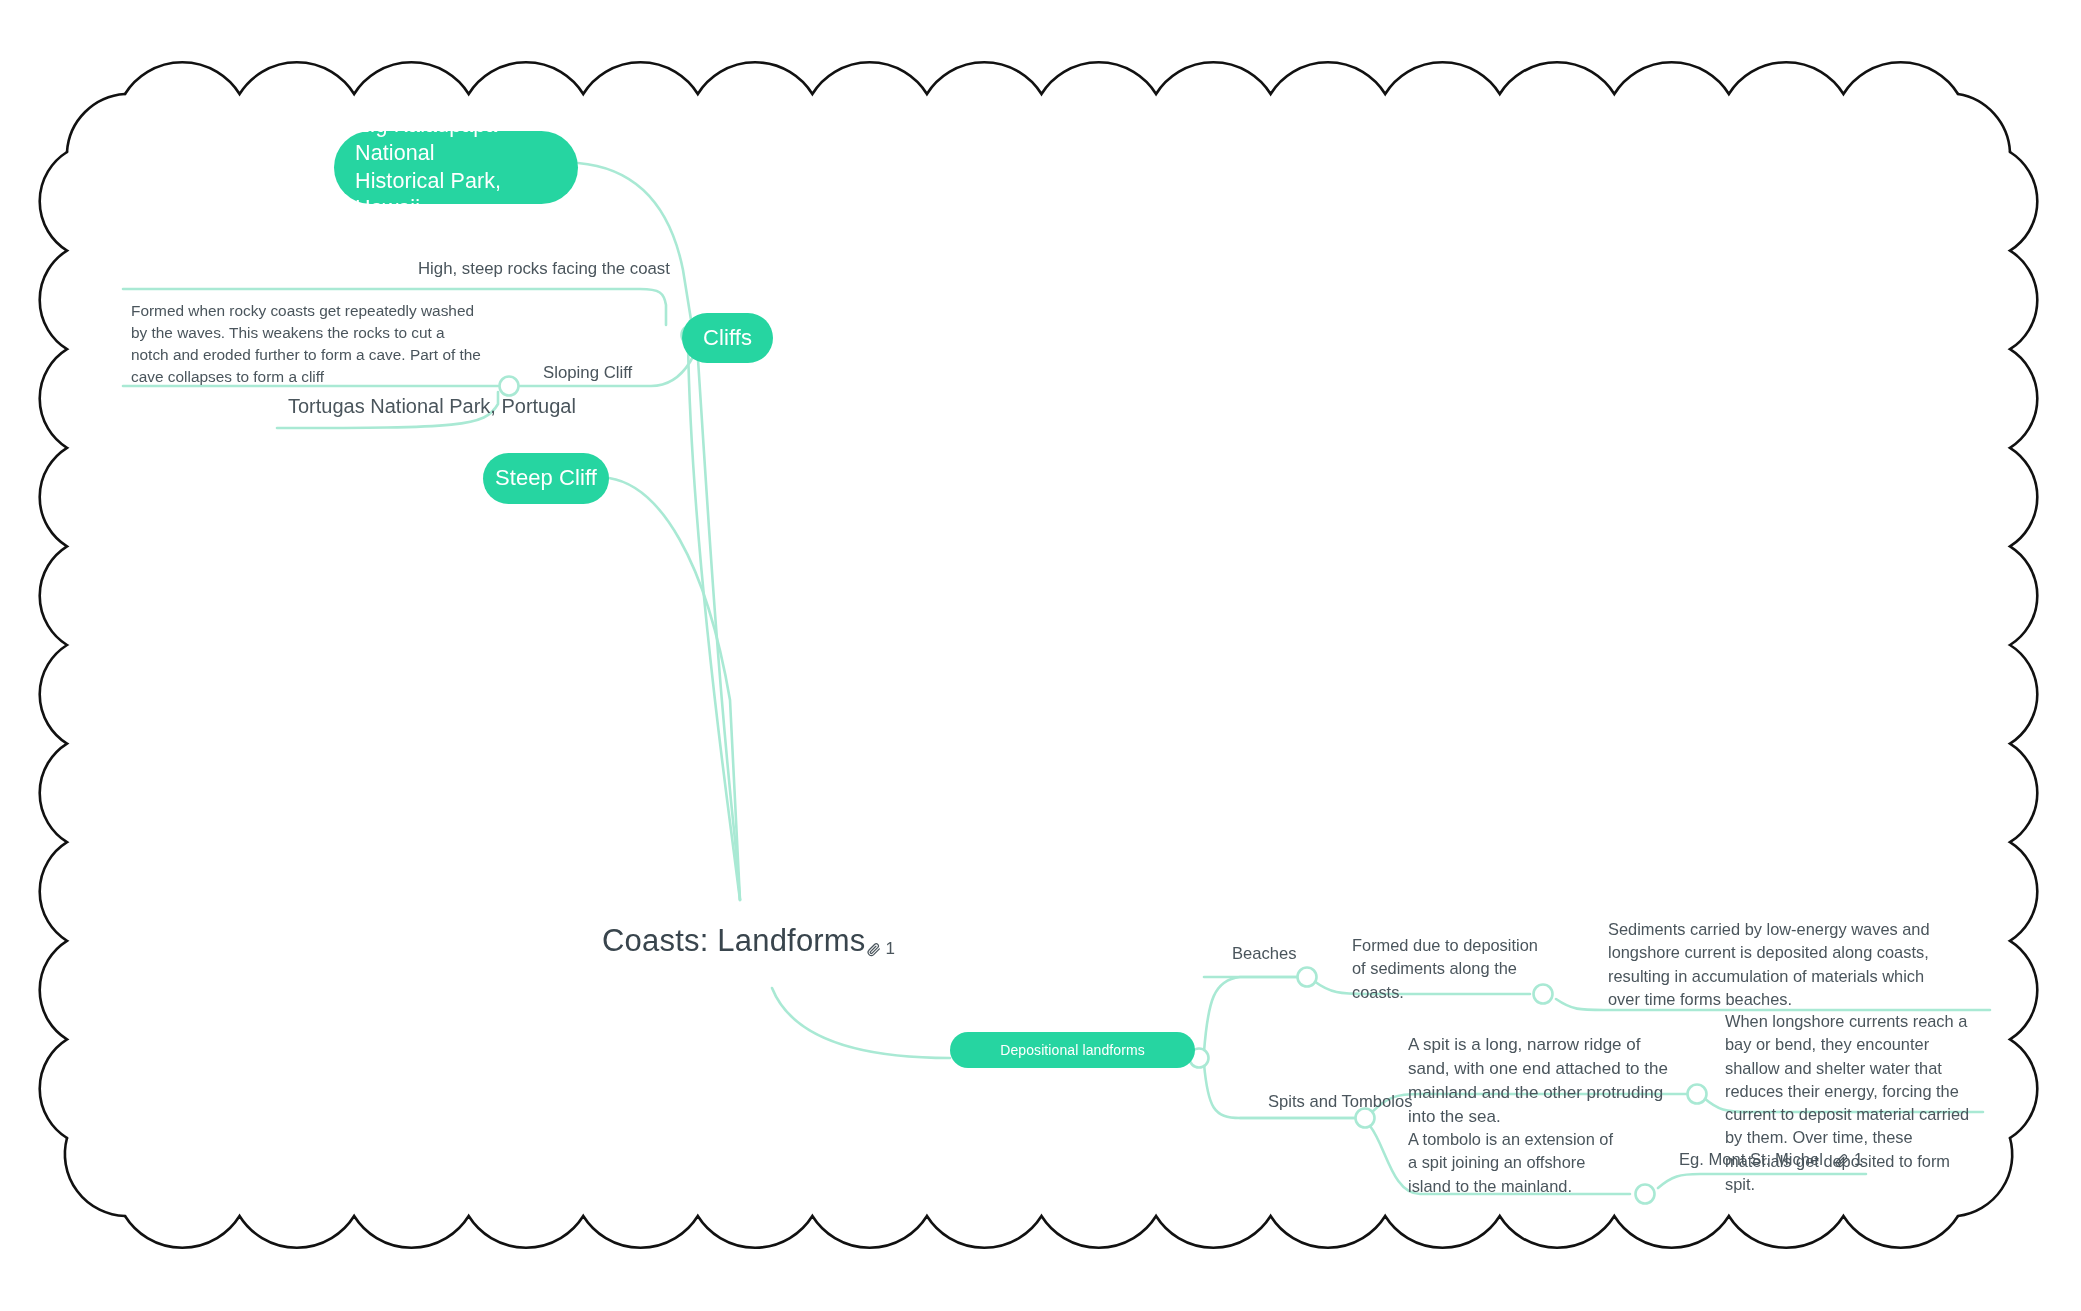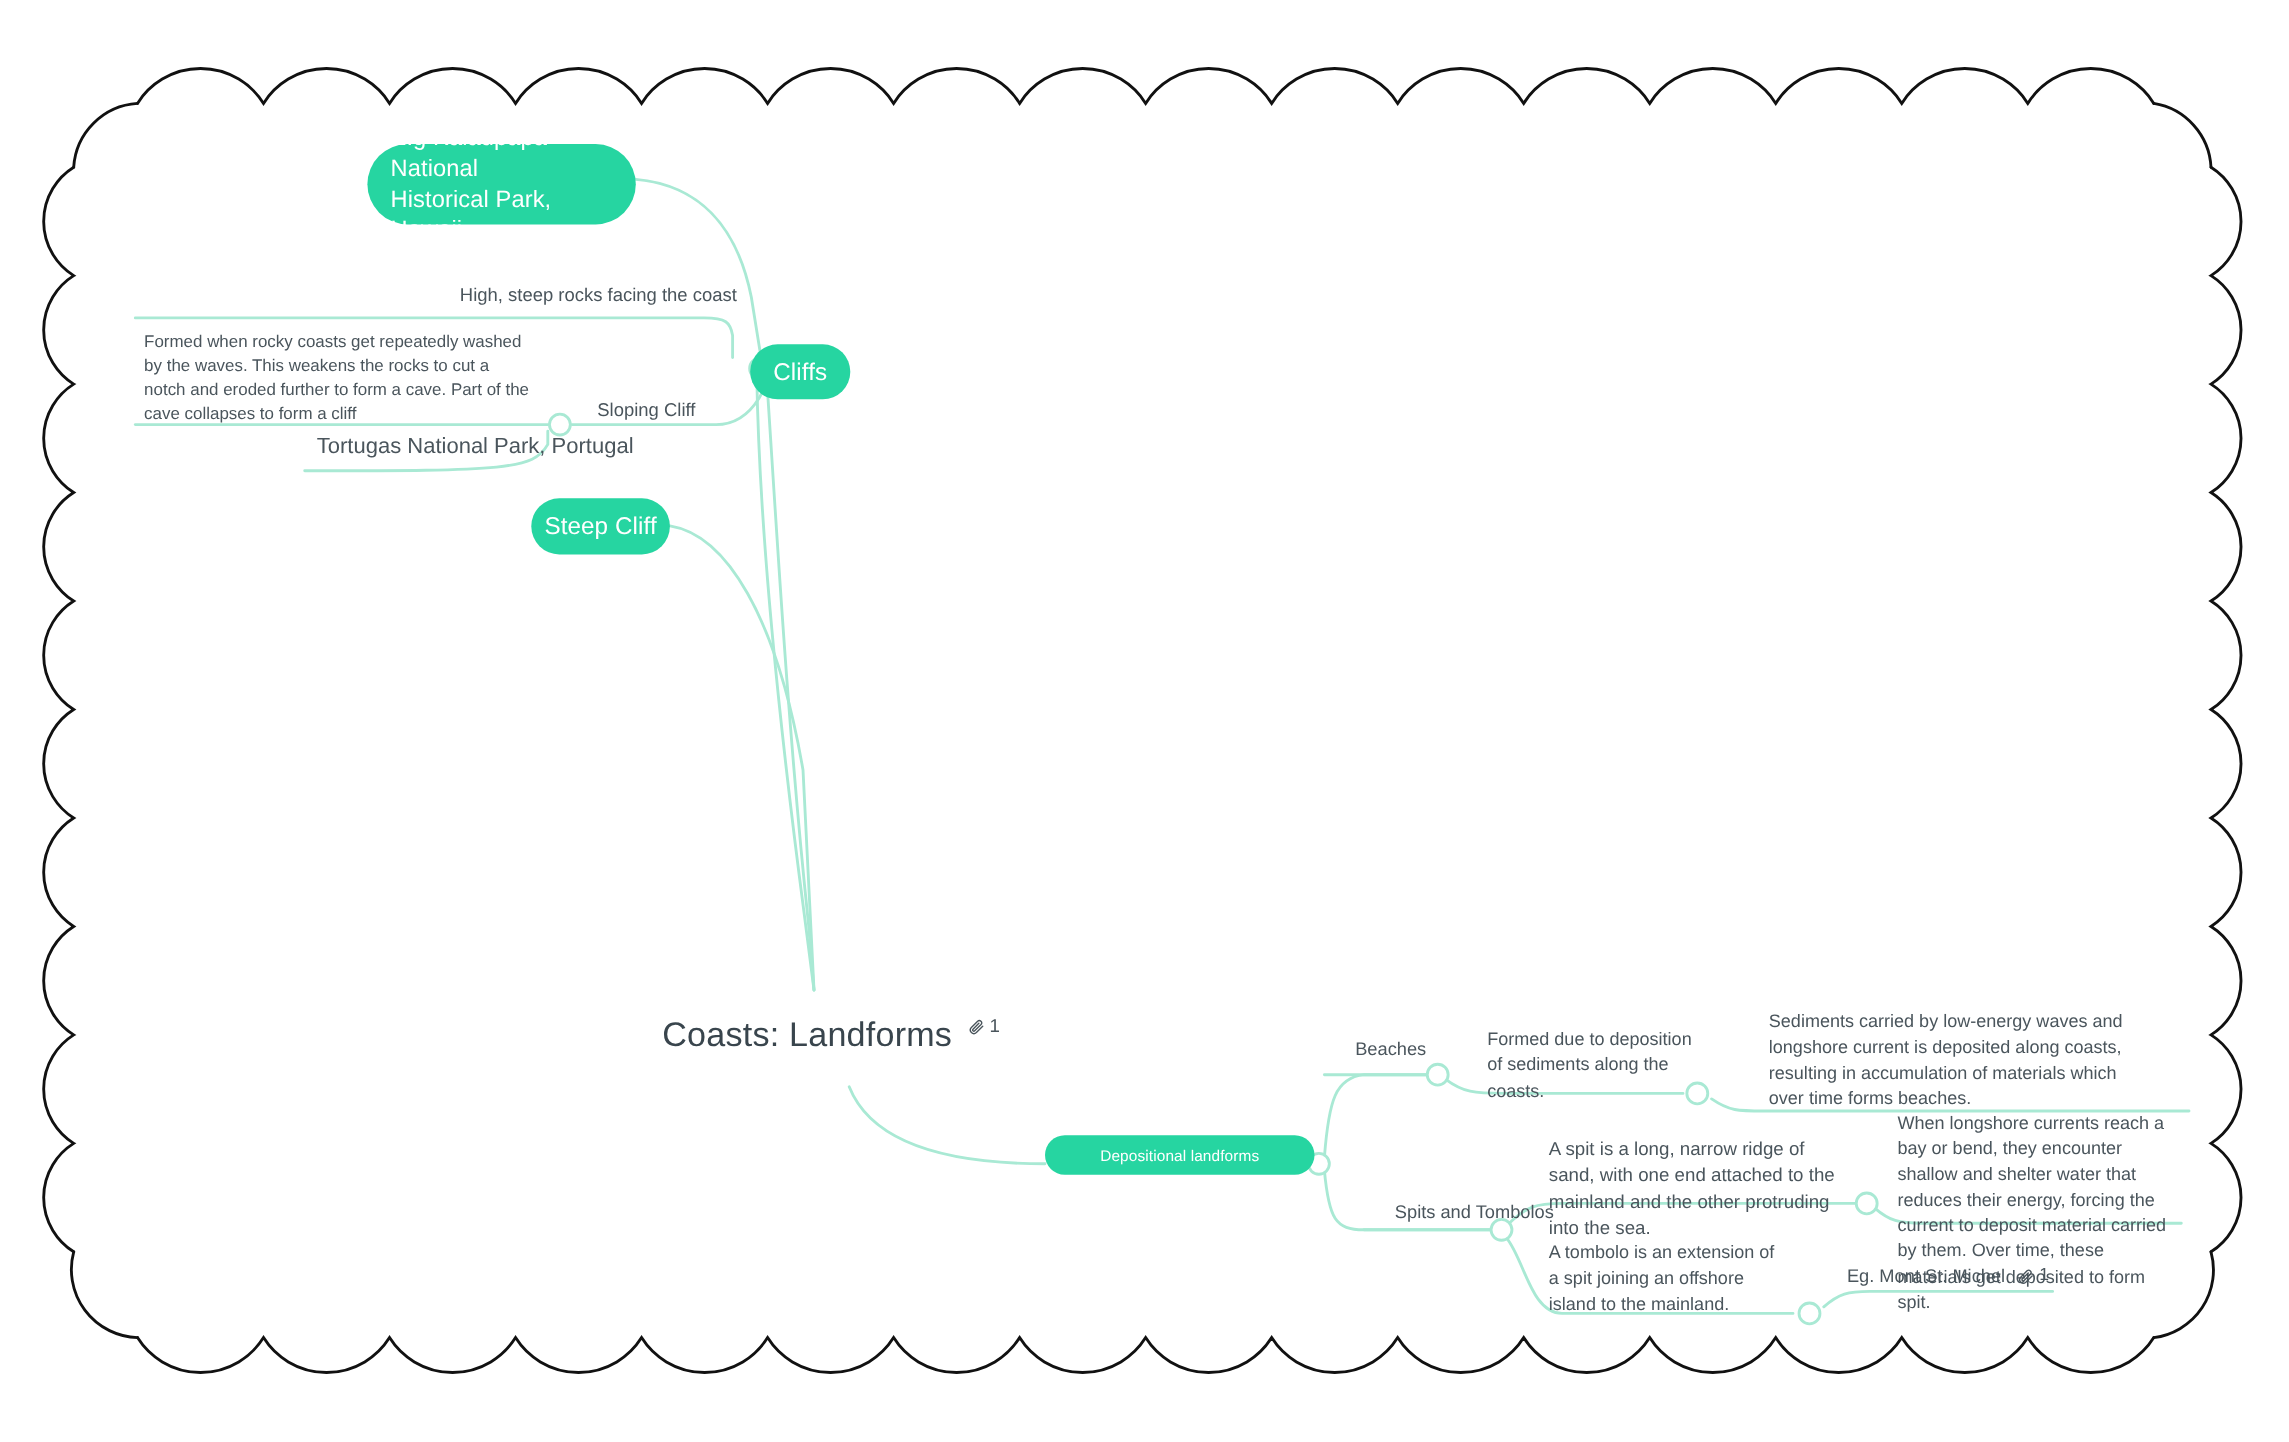--- a/index.html
+++ b/index.html
@@ -84,22 +84,22 @@
   #lbl-sloping      { left: 543px; top: 349px;  width: 200px; font-size: 16.8px; margin-top: 12px; }
   #lbl-tortugas     { left: 288px; top: 392px;  width: 290px; font-size: 20px; }
 
   #title-root {
     position: absolute;
     left: 602px; top: 923px;
     font-size: 31px;
     color: #39454d;
     letter-spacing: .2px;
     display: flex;
-    align-items: flex-start;
-    gap: 14px;
+    align-items: flex-end;
+    gap: 0;
     white-space: nowrap;
   }
   #title-root .clip-wrap {
     display: inline-flex;
     align-items: center;
     gap: 5px;
     font-size: 17px;
     color: #4a555c;
   }
 

